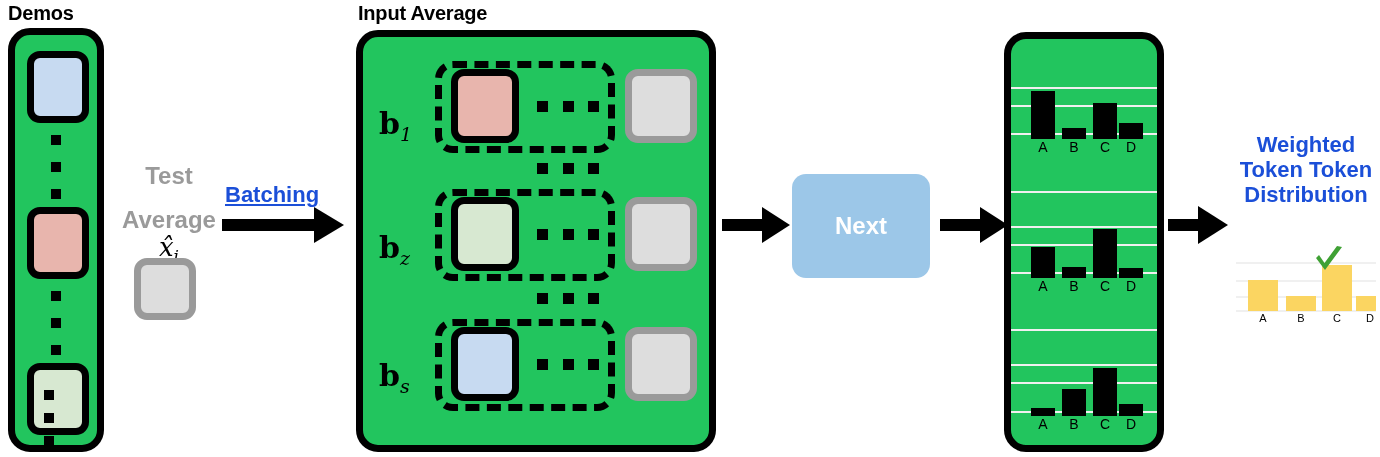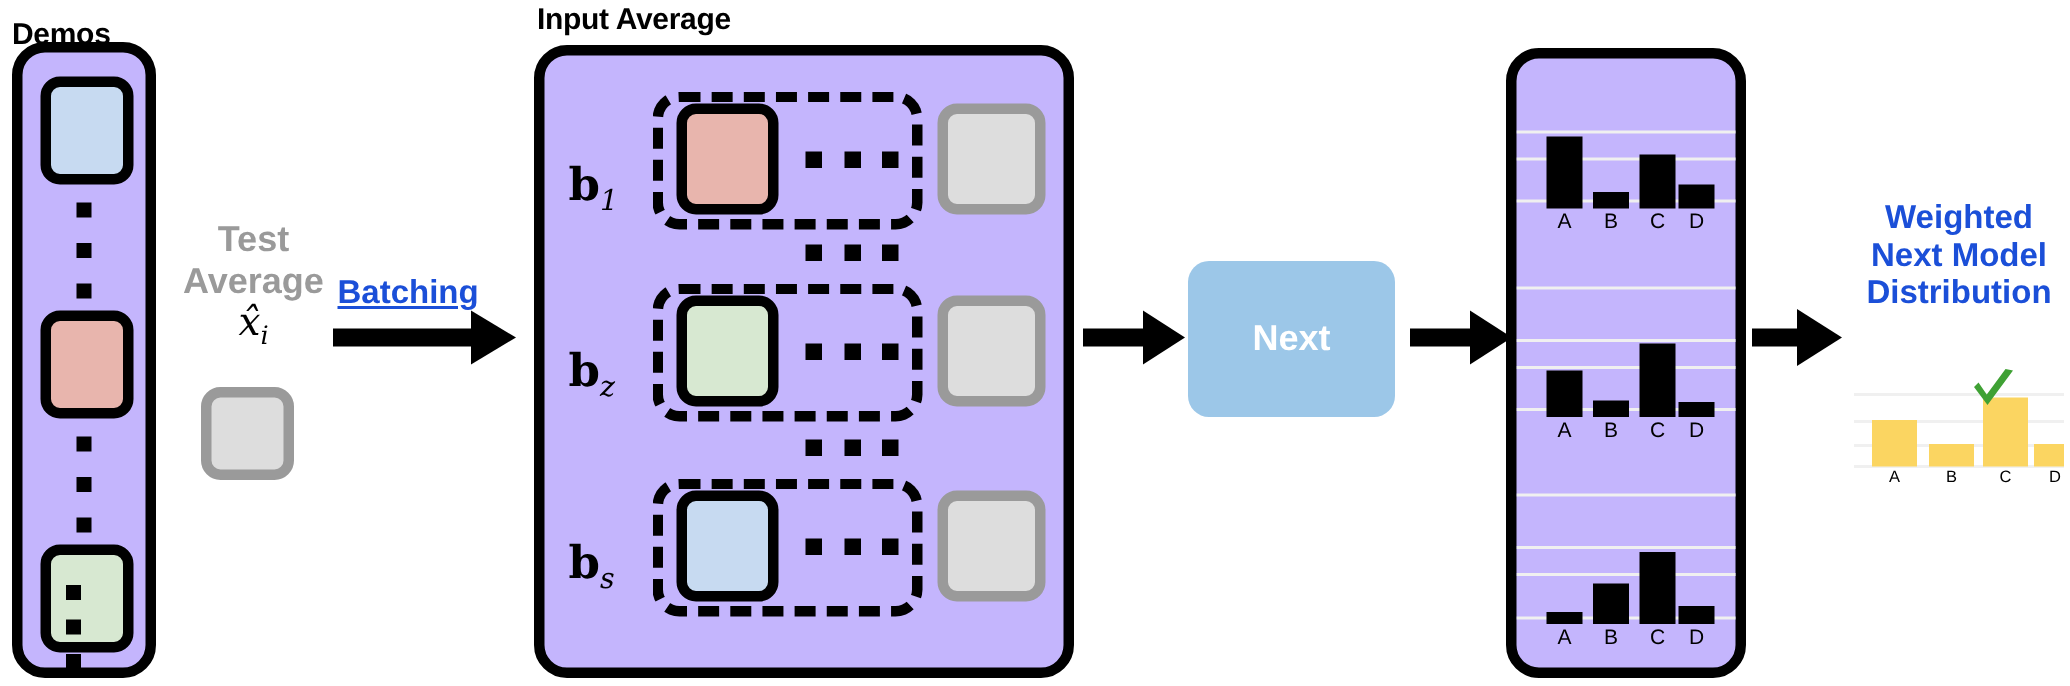--- a/index.html
+++ b/index.html
@@ -6,40 +6,40 @@
   body{width:1380px;height:457px;position:relative;overflow:hidden;
        font-family:"Liberation Sans",sans-serif;}
 
   .abs{position:absolute;}
 
   
   .caption{font-weight:bold;font-size:20px;color:#000;letter-spacing:-0.2px;
            line-height:22px;white-space:nowrap;}
 
   
-  .panel{border:7px solid #000;border-radius:22px;background:#c4b5fd;box-sizing:border-box;}
+  .panel{border:7px solid #000;border-radius:22px;background:#22c55e;box-sizing:border-box;}
 
   
   .sq{box-sizing:border-box;border-radius:13px;}
   .sq-blue{background:#c7daf1;border:7px solid #000;}
   .sq-red {background:#e8b5ad;border:7px solid #000;}
   .sq-green{background:#d7e8d1;border:7px solid #000;}
   .sq-gray{background:#dddddd;border:7px solid #9a9a9a;}
 
   
   .vdots{display:flex;flex-direction:column;align-items:center;justify-content:space-between;}
   .vdots i{display:block;width:10px;height:10px;background:#000;}
 
   
   .hdots{display:flex;align-items:center;justify-content:space-between;}
   .hdots i{display:block;width:11px;height:11px;background:#000;}
 
   
   .test-label{color:#9a9a9a;font-weight:bold;font-size:24px;line-height:28px;
-              text-align:center;white-space:nowrap;}
+              text-align:center;white-space:nowrap;margin-top:16px;}
   .xhat{font-family:"DejaVu Serif",serif;font-style:italic;font-size:26px;
         color:#000;text-align:center;line-height:26px;}
   .xhat sub{font-size:17px;font-style:italic;}
 
   
   .arrow-shaft{background:#000;}
   .arrow-head{width:0;height:0;border-style:solid;border-color:transparent;
               border-left-color:#000;}
 
   .blue-label{color:#1b4fd8;font-weight:bold;font-size:22px;white-space:nowrap;}
@@ -63,21 +63,21 @@
            text-align:center;position:absolute;}
   .axlabel-s{font-size:11px;}
 
   .wa-title{color:#1b4fd8;font-weight:bold;font-size:22px;line-height:25px;
             text-align:center;white-space:nowrap;}
   .check{position:absolute;}
 </style>
 </head>
 <body>
 
-<div class="abs caption" style="left:8px; top:12px;">Demos</div>
+<div class="abs caption" style="left:8px; top:2px;">Demos</div>
 
 <div class="abs panel" style="left:8px; top:28px; width:96px; height:424px;">
   <div class="abs sq sq-blue" style="left:12px; top:16px; width:62px; height:72px;"></div>
 
   <div class="abs vdots" style="left:36px; top:100px; width:10px; height:64px;">
       <i></i>
       <i></i>
       <i></i>
     </div>
 
@@ -228,21 +228,21 @@
     <div class="axlabel" style="left:64px; top:52px; width:24px;">C</div>
     <div class="axlabel" style="left:90px; top:52px; width:24px;">D</div>
   </div>
 </div>
 
 <div class="abs arrow-shaft" style="left:1168px; top:219px; width:32px; height:12px;"></div>
 <div class="abs arrow-head" style="left:1198px; top:206px; border-width:19px 0 19px 30px;"></div>
 
 <div class="abs wa-title" style="left:1232px; top:132px; width:148px;">
   <div>Weighted</div>
-  <div>Next Model</div>
+  <div>Token Token</div>
   <div>Distribution</div>
 </div>
 
 <div class="abs" style="left:1236px; top:258px; width:140px; height:70px; overflow:hidden;">
   <div class="abs gridline" style="left:0; top:4px;  width:140px;"></div>
   <div class="abs gridline" style="left:0; top:22px; width:140px;"></div>
   <div class="abs gridline" style="left:0; top:38px; width:140px;"></div>
   <div class="abs gridline" style="left:0; top:52px; width:140px;"></div>
 
   <div class="abs" style="left:8px; top:0; width:126px; height:53px;">

